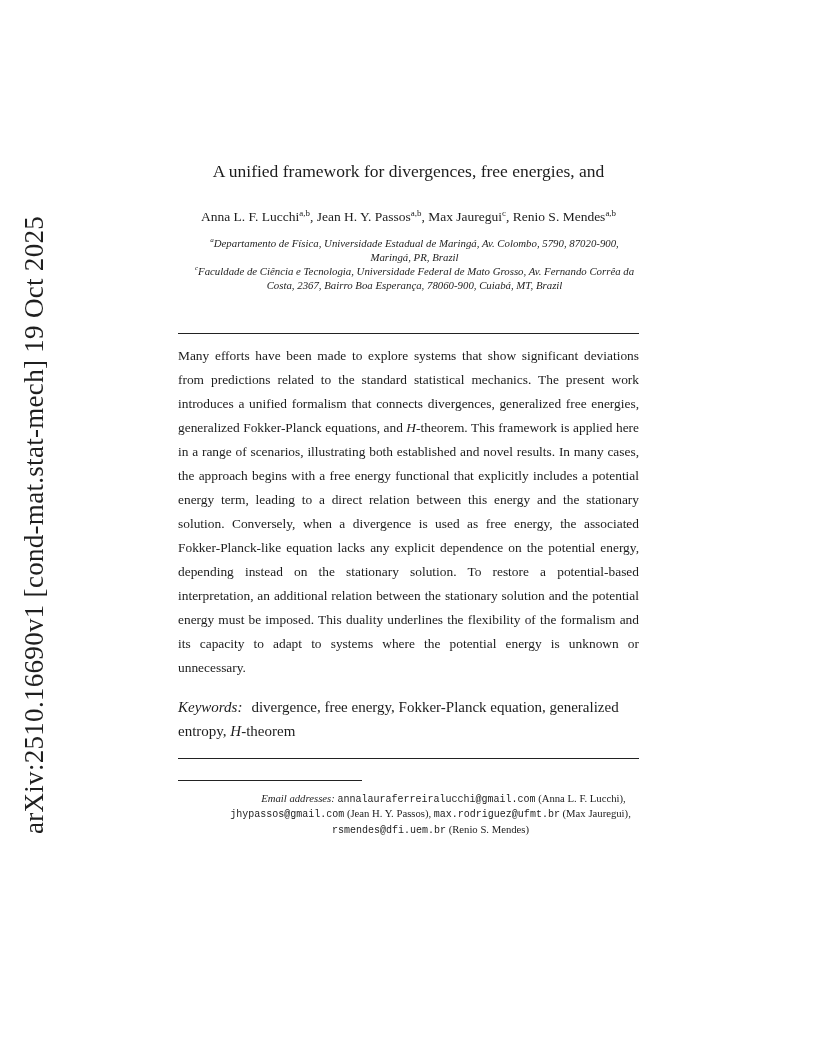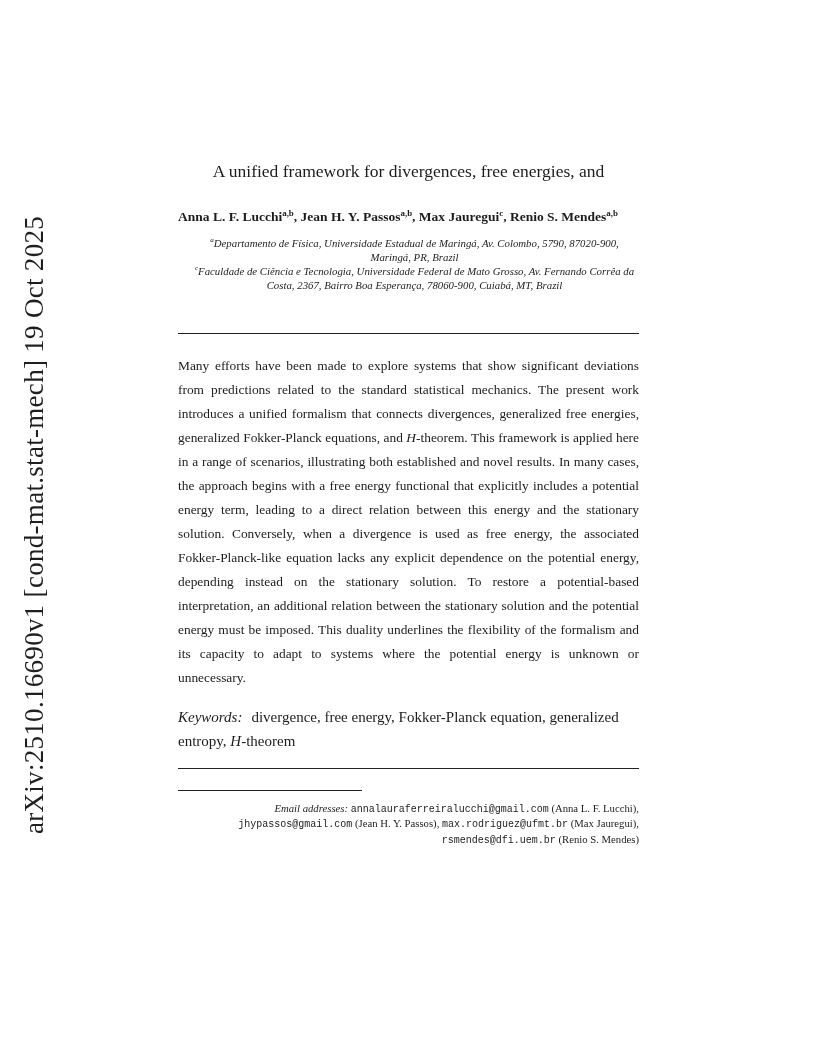--- a/index.html
+++ b/index.html
@@ -21,39 +21,39 @@
     font-size: 27px;
     letter-spacing: 0.3px;
     color: #1f1f1f;
   }
 
   .content { position: absolute; left: 178px; top: 158px; width: 461px; }
 
   .title { margin: 0; font-weight: normal; text-align: center; font-size: 17.5px; line-height: 1.55; }
   .title .tline { display: block; }
 
-  .authors { text-align: left; font-size: 13.5px; margin-top: 24px; font-weight: bold; }
+  .authors { text-align: center; font-size: 13.5px; margin-top: 24px; }
   sup { font-size: 66%; line-height: 0; }
 
   .affiliations { margin-top: 12px; text-align: center; font-style: italic; font-size: 10.8px; line-height: 1.26; }
   .affiliation { margin-top: 1px; margin-left: 12px; }
 
   .rule { border: none; border-top: 1px solid #222; margin: 0; height: 0; }
   .rule-top { margin-top: 40px; }
   .rule-bottom { margin-top: 15px; }
 
   .abstract-head { font-size: 13.5px; font-weight: bold; margin-top: 14px; }
-  .abstract-body { font-size: 13.4px; line-height: 24px; text-align: justify; margin-top: 20px; }
+  .abstract-body { font-size: 13.4px; line-height: 24px; text-align: justify; margin-top: 10px; }
   .keywords { font-size: 15px; line-height: 24px; text-align: left; }
   .kw-label { font-style: italic; margin-right: 9px; }
   .italic { font-style: italic; }
 
   .footnote { margin-top: 21px; }
   .footnote-rule { width: 184px; border: none; border-top: 1px solid #222; margin: 0 0 7px 0; height: 0; }
-  .footnote-text { font-size: 10.7px; line-height: 1.33; text-indent: 26px; text-align: right; margin-left: 44px; }
+  .footnote-text { font-size: 10.7px; line-height: 1.33; text-indent: 26px; text-align: center; margin-left: 44px; }
   .mono { font-family: "Liberation Mono", "DejaVu Sans Mono", monospace; font-size: 10px; }
 </style>
 </head>
 <body>
 
 <div class="page">
 
   <div class="arxiv-sidebar">arXiv:2510.16690v1  [cond-mat.stat-mech]  19 Oct 2025</div>
 
   <div class="content">

